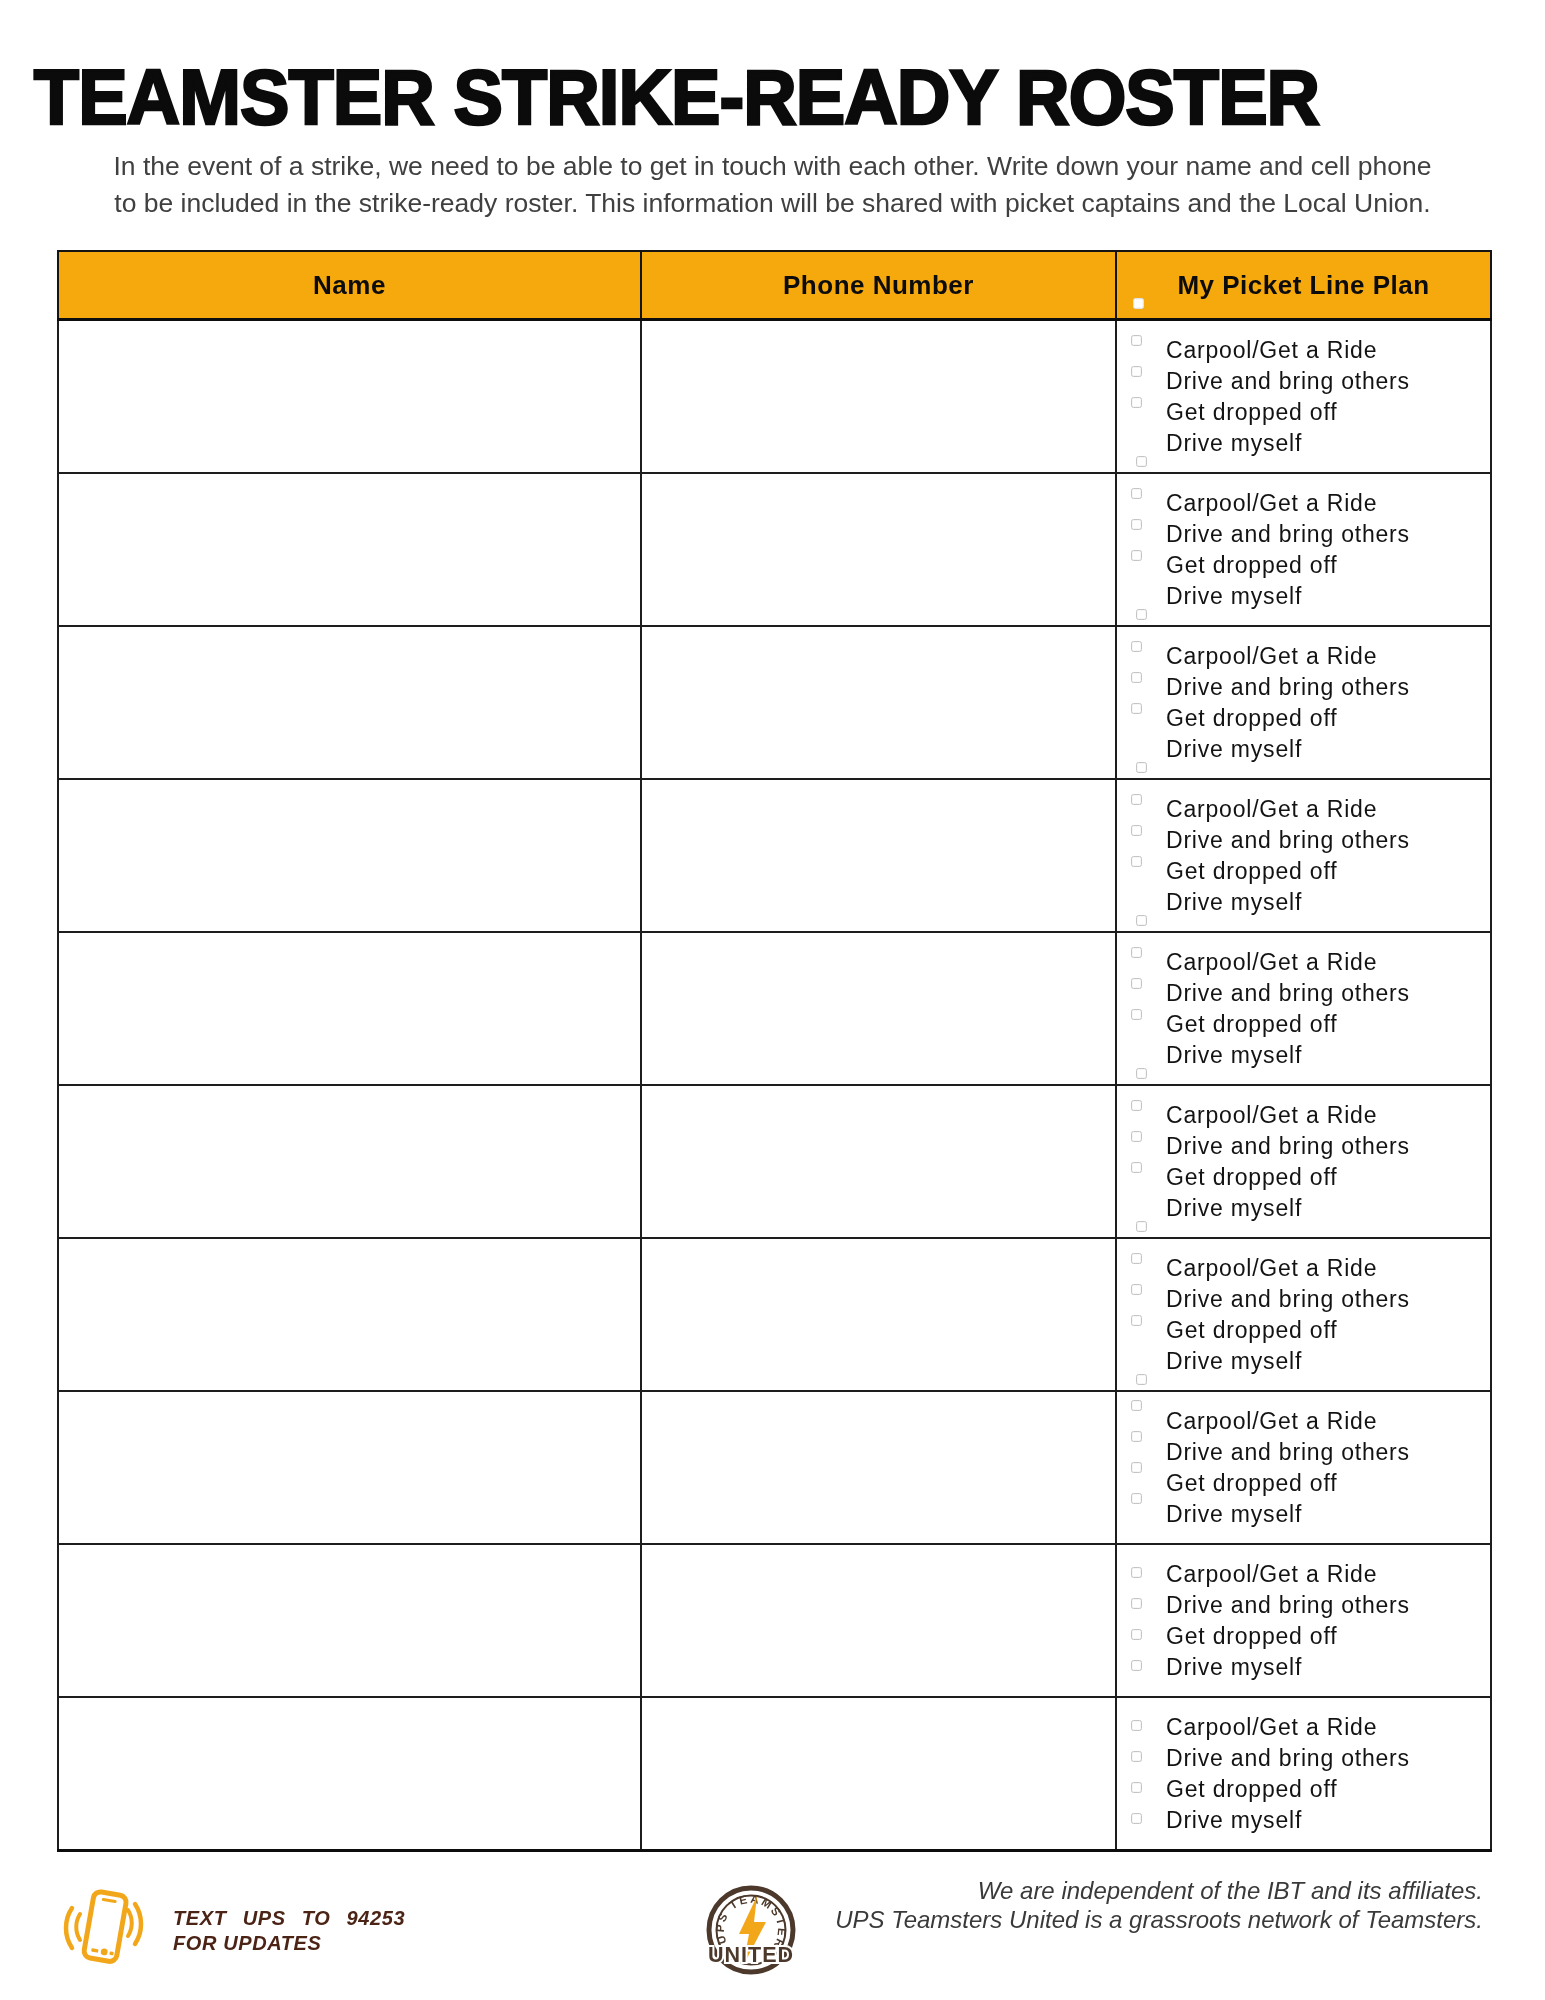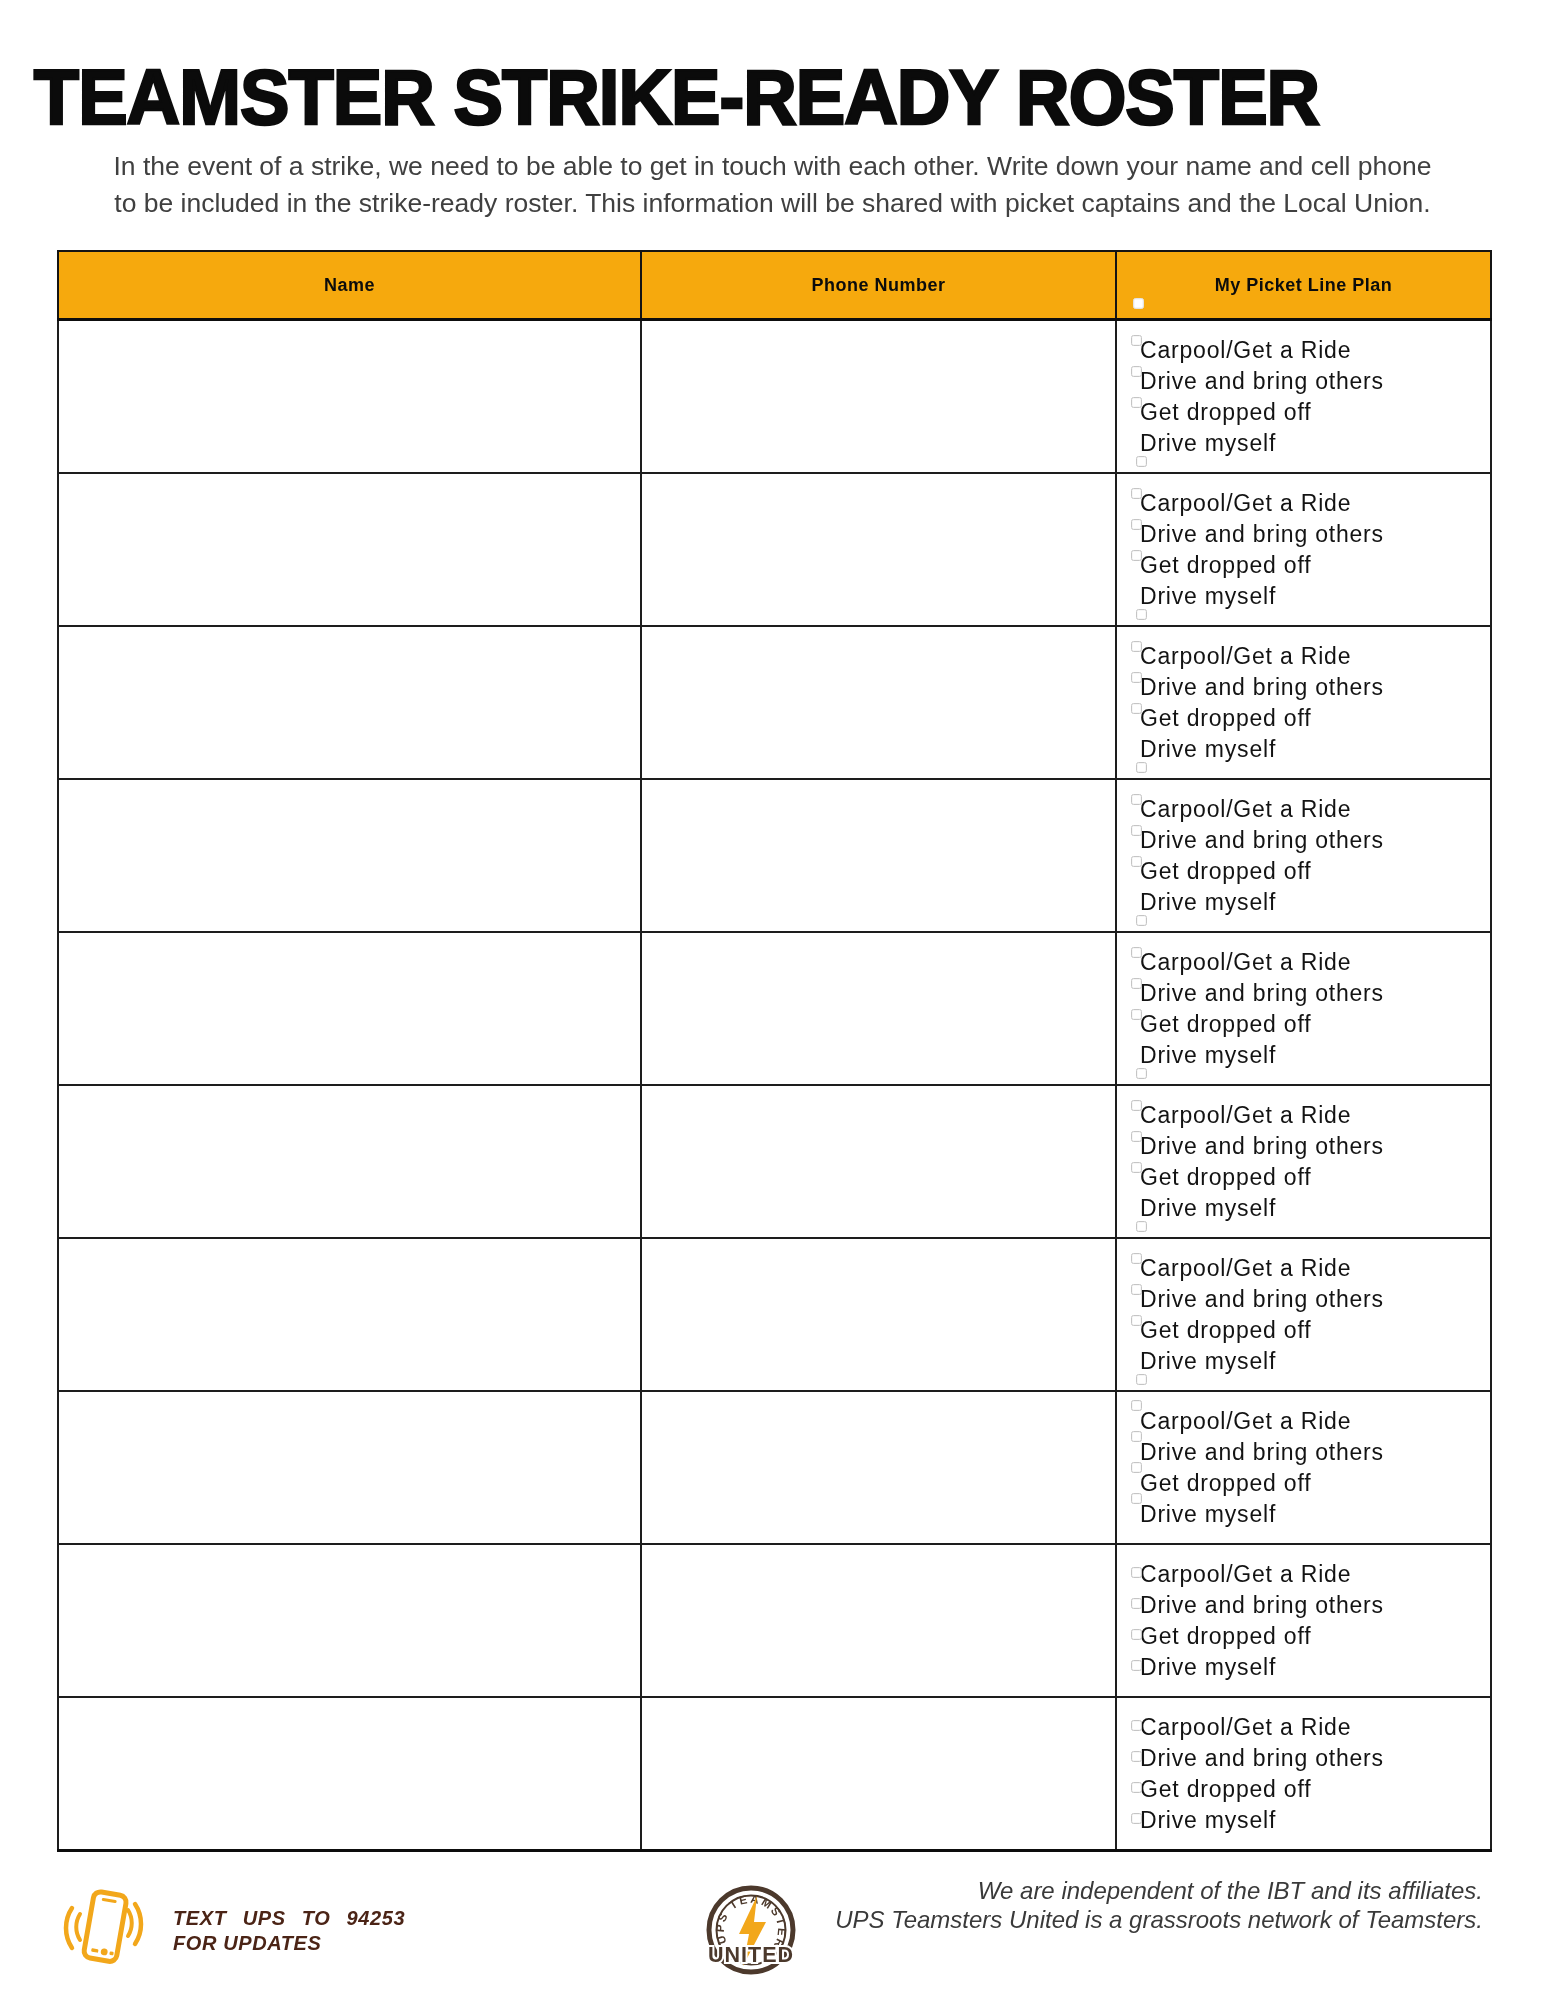--- a/index.html
+++ b/index.html
@@ -18,31 +18,31 @@
     position:absolute;top:148px;left:0;width:1545px;text-align:center;
     font-size:26.5px;line-height:37px;color:#404040;
   }
   
   table.roster{
     position:absolute;top:250px;left:57px;width:1433px;
     border-collapse:collapse;table-layout:fixed;border:2px solid #101010;
   }
   .roster th{
     height:64px;background:#F6A90D;color:#0c0c0c;font-weight:700;
-    font-size:18px;letter-spacing:.5px;border:2px solid #141414;
+    font-size:26px;letter-spacing:.5px;border:2px solid #141414;
     border-bottom:3px solid #0d0d0d;position:relative;
   }
   .roster td{
     border:2px solid #1d1d1d;height:151px;vertical-align:top;padding:0;background:#fff;
   }
   .roster tr:last-child td{border-bottom:3px solid #0d0d0d;}
   
   .plan{position:relative;height:151px;box-sizing:border-box;padding-top:14px;}
   .opt{
-    position:relative;height:31px;padding-left:23px;box-sizing:border-box;
+    position:relative;height:31px;padding-left:49px;box-sizing:border-box;
     display:flex;align-items:center;font-size:23px;letter-spacing:.8px;color:#131313;
     white-space:nowrap;
   }
   .cb{
     width:11px;height:11px;box-sizing:border-box;background:#fff;
     border:1.5px solid #c5c5c5;border-radius:2.5px;box-shadow:0 0 0 .5px #eee inset;
   }
   .cb-line{position:absolute;left:14px;top:10px;}
   .pat-a .cb-line{top:0px;}
   .pat-a .opt:nth-of-type(4) .cb-line{display:none;}

